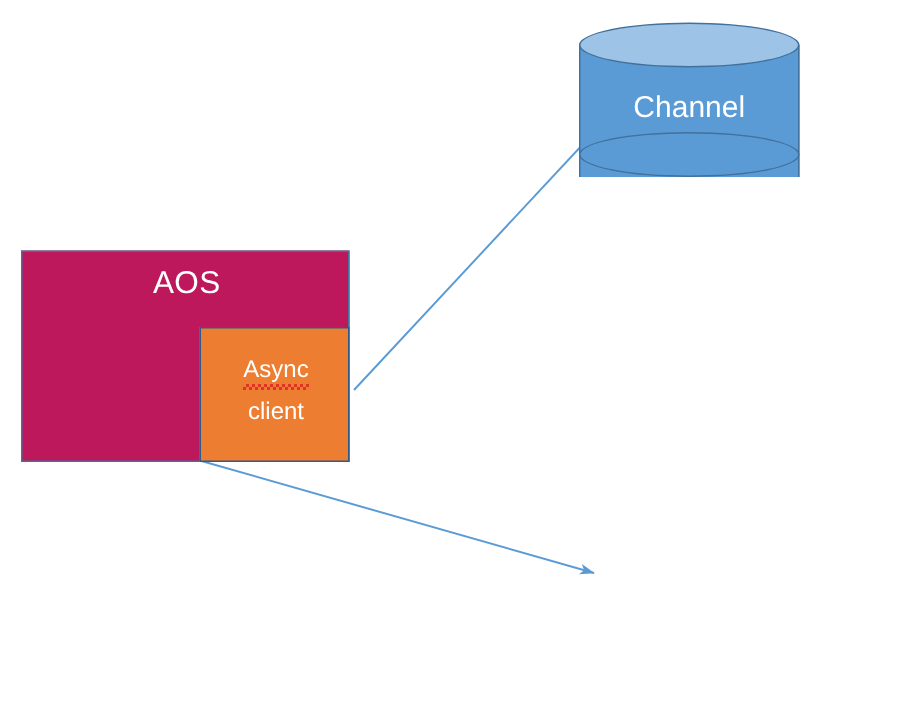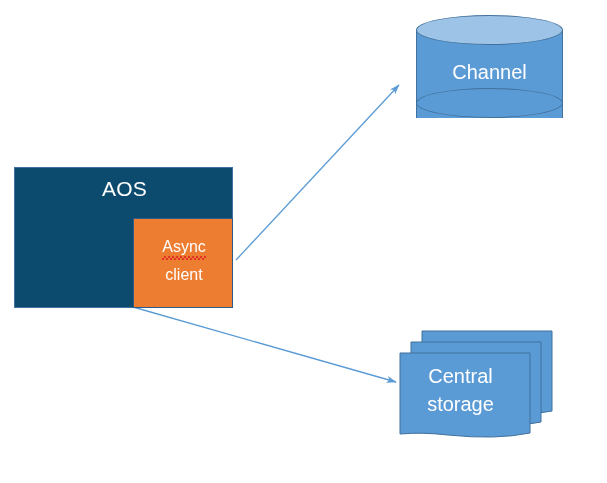--- a/index.html
+++ b/index.html
@@ -24,21 +24,21 @@
     background: #ffffff;
   }
 
   
   .aos-box {
     position: absolute;
     left: 14px;
     top: 167px;
     width: 219px;
     height: 141px;
-    background: #0c4a6e;
+    background: #be185d;
     border: 1px solid #41719C;
     box-sizing: border-box;
   }
   .aos-label {
     position: absolute;
     left: 0;
     top: 8px;
     width: 219px;
     text-align: center;
     color: #ffffff;
@@ -83,21 +83,21 @@
       radial-gradient(circle at 1px 3px, #e03127 1.1px, transparent 1.3px),
       radial-gradient(circle at 3px 1px, #e03127 1.1px, transparent 1.3px);
     background-size: 4px 4px;
     background-repeat: repeat-x;
     opacity: 0.95;
   }
 
   
   .cyl {
     position: absolute;
-    left: 416px;
+    left: 386px;
     top: 15px;
     width: 147px;
     height: 118px;
     padding-left: 16px;
   }
   .cyl-body {
     position: absolute;
     left: 0;
     top: 15px;
     width: 147px;
@@ -213,28 +213,14 @@
 
   <div class="cyl">
     <div class="cyl-body"></div>
     <div class="cyl-bottom"></div>
     <div class="cyl-top"></div>
     <div class="cyl-label">
       <span>Channel</span><br>
     </div>
   </div>
 
-  <div class="docs">
-    <svg width="160" height="118" viewBox="0 0 160 118" xmlns="http://www.w3.org/2000/svg">
-
-      <path d="M24,1 L154,1 L154,81 Q120,88 72,83 Q46,80 24,82 Z" fill="#5B9BD5" stroke="#41719C" stroke-width="1"></path>
-
-      <path d="M13,12 L143,12 L143,92 Q109,99 61,94 Q35,91 13,93 Z" fill="#5B9BD5" stroke="#41719C" stroke-width="1"></path>
-
-      <path d="M2,23 L132,23 L132,103 Q98,110 50,105 Q24,102 2,104 Z" fill="#5B9BD5" stroke="#41719C" stroke-width="1"></path>
-    </svg>
-    <div class="docs-label">
-      <span>Central</span><br>
-      <span>storage</span>
-    </div>
-  </div>
 
 </div>
 
 </body></html>

